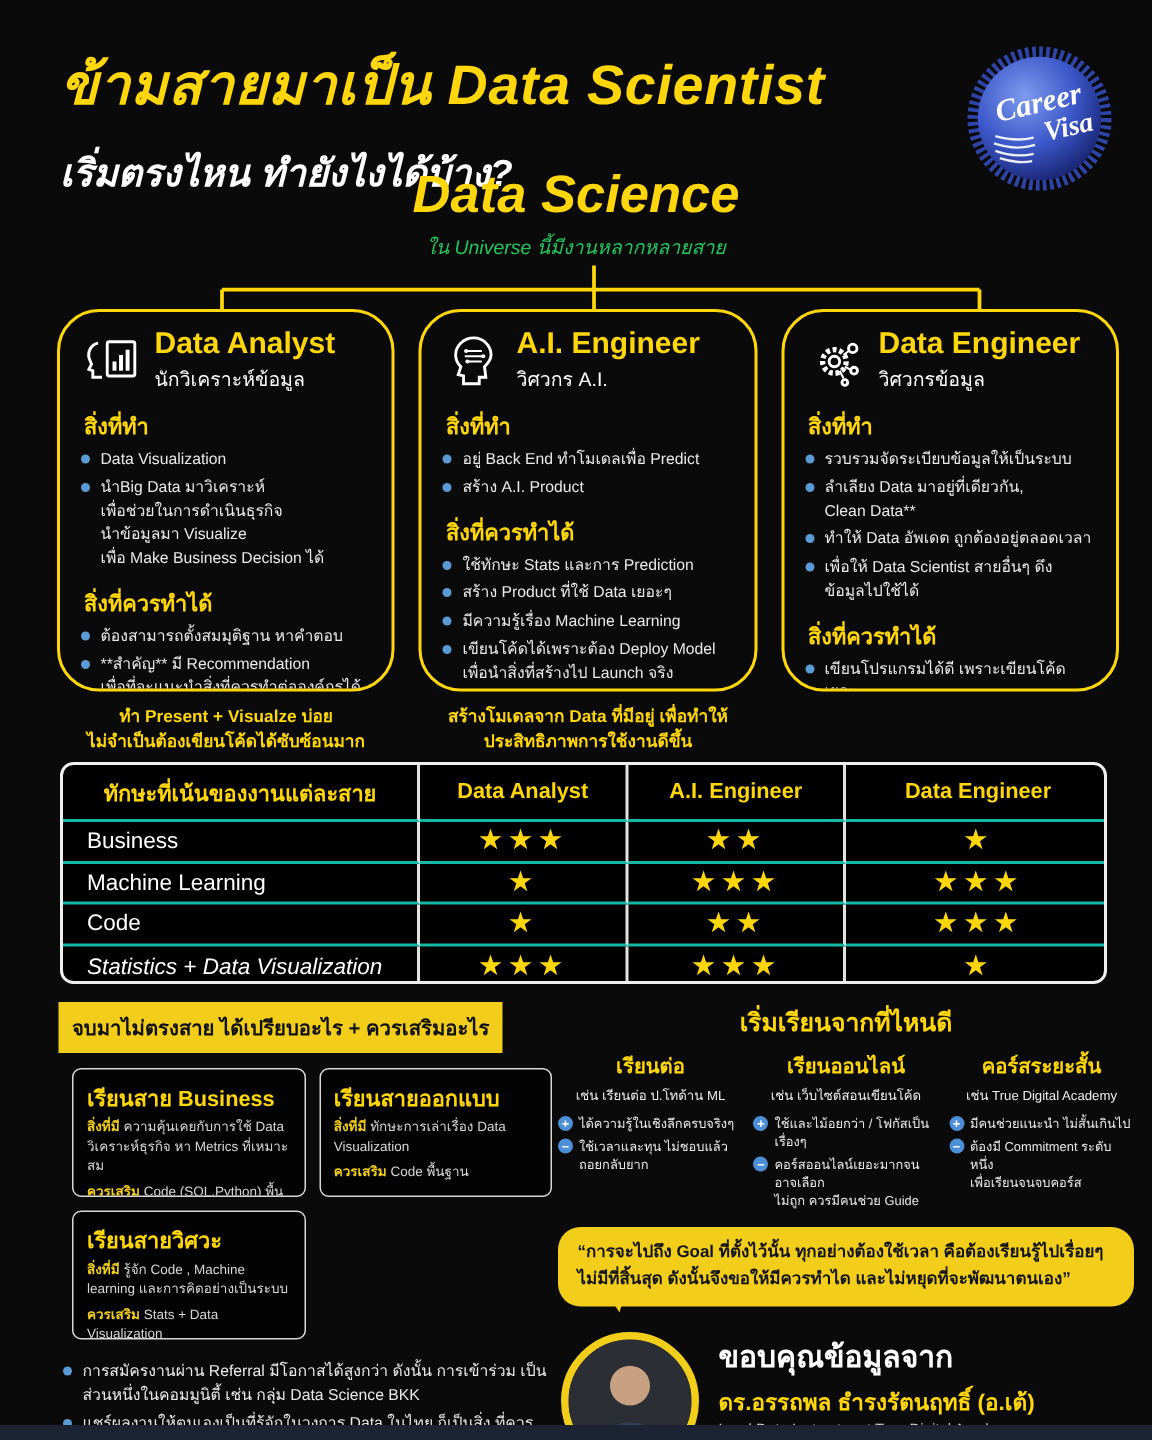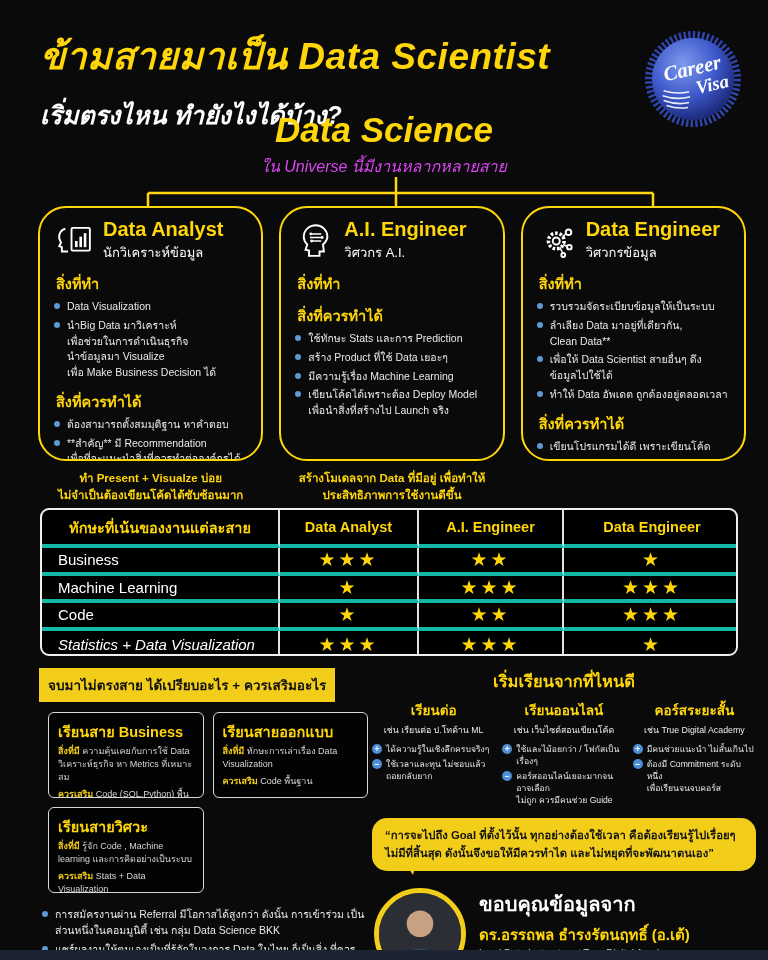--- a/index.html
+++ b/index.html
@@ -15,40 +15,40 @@
     position:relative;background:var(--ink);overflow:hidden;
     font-family:"Liberation Sans","DejaVu Sans",sans-serif;color:var(--txt);
   }
   
   .title-block{position:absolute;top:26px;left:40px;}
   .main-title{font-size:37px;font-weight:bold;font-style:italic;color:var(--yellow);letter-spacing:.5px;}
   .main-sub{font-size:25px;font-weight:bold;font-style:italic;color:#fff;margin-top:10px;}
   .cv-logo{position:absolute;top:30px;right:26px;width:98px;height:98px;}
   .ds-block{position:absolute;top:110px;left:0;width:768px;text-align:center;}
   .ds-title{font-size:35px;font-weight:bold;font-style:italic;color:var(--yellow);}
-  .ds-sub{font-size:16px;font-style:italic;color:#d946ef;margin-top:4px;}
+  .ds-sub{font-size:13px;font-style:italic;color:#22c55e;margin-top:4px;}
   .connector{position:absolute;top:176px;left:0;}
   
   .roles-row{position:absolute;top:206px;left:38px;width:708px;display:flex;gap:16px;}
   .role-col{flex:1 1 0;display:flex;flex-direction:column;min-width:0;}
   .role-box{border:2.5px solid var(--yellow);border-radius:28px;padding:11px 12px 8px 14px;height:255px;overflow:hidden;}
   .role-head{display:flex;align-items:center;gap:7px;}
   .role-icon{flex:none;width:42px;height:42px;}
   .role-title{font-size:20px;font-weight:bold;color:var(--yellow);line-height:1.05;}
   .role-sub{font-size:13px;color:#fff;margin-top:2px;}
   .sec-head{color:var(--yellow);font-weight:bold;font-size:14.5px;margin:9px 0 4px 2px;}
   ul.bullets{list-style:none;}
   ul.bullets li{font-size:10.5px;color:var(--txt);padding-left:13px;position:relative;line-height:1.5;white-space:pre-line;margin-bottom:3px;}
   ul.bullets li::before{content:"";position:absolute;left:0;top:4px;width:6px;height:6px;border-radius:50%;background:var(--blue);}
   .role-caption{text-align:center;color:var(--yellow);font-weight:bold;font-size:11.5px;margin-top:9px;line-height:1.45;white-space:pre-line;}
   
   .skills{position:absolute;top:508px;left:40px;width:698px;height:148px;
     display:grid;grid-template-columns:238px 139px 145px 176px;grid-template-rows:38px 27.5px 27.5px 27.5px 27.5px;
     border:2.5px solid #EFEFEF;border-radius:9px;overflow:hidden;background:#000;}
-  .skills>div{border-right:2px solid #E2E2E2;border-bottom:4px solid #14b8a6;display:flex;align-items:center;}
+  .skills>div{border-right:2px solid #E2E2E2;border-bottom:2px solid #14b8a6;display:flex;align-items:center;}
   .skills>div:nth-child(4n){border-right:none;}
   .skills>div:nth-last-child(-n+4){border-bottom:none;font-style:italic;}
   .th{justify-content:center;color:var(--yellow);font-weight:bold;font-size:14.5px;}
   .skill-name{padding-left:16px;font-size:15px;color:#fff;}
   .stars{justify-content:center;color:var(--yellow);font-size:19px;letter-spacing:3px;}
   
   .bl{position:absolute;top:668px;left:28px;width:340px;}
   .banner{display:inline-block;margin-left:11px;background:var(--banner);color:#101010;font-weight:bold;font-size:13.5px;padding:6px 9px;white-space:nowrap;}
   .grid2{display:grid;grid-template-columns:1fr 1fr;gap:9px;margin-top:10px;padding-left:20px;}
   .cf-box{border:1.5px solid #D8D8D8;border-radius:6px;padding:7px 9px;height:86px;overflow:hidden;background:#030303;}
@@ -179,20 +179,24 @@
                 <circle cx="31" cy="20" r="1.6"></circle>
                 <circle cx="19" cy="24" r="1.6"></circle>
             </g>
           </svg>
           <div>
             <div class="role-title">A.I. Engineer</div>
             <div class="role-sub">วิศวกร A.I.</div>
           </div>
         </div>
         <div class="sec-head">สิ่งที่ทำ</div>
+        <ul class="bullets">
+          <li>อยู่ Back End ทำโมเดลเพื่อ Predict</li>
+          <li>สร้าง A.I. Product</li>
+        </ul>
         <div class="sec-head">สิ่งที่ควรทำได้</div>
         <ul class="bullets">
           <li>ใช้ทักษะ Stats และการ Prediction</li>
           <li>สร้าง Product ที่ใช้ Data เยอะๆ</li>
           <li>มีความรู้เรื่อง Machine Learning</li>
           <li>เขียนโค้ดได้เพราะต้อง Deploy Model
 เพื่อนำสิ่งที่สร้างไป Launch จริง</li>
         </ul>
       </div>
       <div class="role-caption">สร้างโมเดลจาก Data ที่มีอยู่ เพื่อทำให้
@@ -213,23 +217,23 @@
           <div>
             <div class="role-title">Data Engineer</div>
             <div class="role-sub">วิศวกรข้อมูล</div>
           </div>
         </div>
         <div class="sec-head">สิ่งที่ทำ</div>
         <ul class="bullets">
           <li>รวบรวมจัดระเบียบข้อมูลให้เป็นระบบ</li>
           <li>ลำเลียง Data มาอยู่ที่เดียวกัน,
 Clean Data**</li>
+          <li>ทำให้ Data อัพเดต ถูกต้องอยู่ตลอดเวลา</li>
           <li>เพื่อให้ Data Scientist สายอื่นๆ ดึง
 ข้อมูลไปใช้ได้</li>
-          <li>ทำให้ Data อัพเดต ถูกต้องอยู่ตลอดเวลา</li>
         </ul>
         <div class="sec-head">สิ่งที่ควรทำได้</div>
         <ul class="bullets">
           <li>เขียนโปรแกรมได้ดี เพราะเขียนโค้ดเยอะ
 หลากหลายภาษา</li>
 
         </ul>
       </div>
     </div>
   </div>

